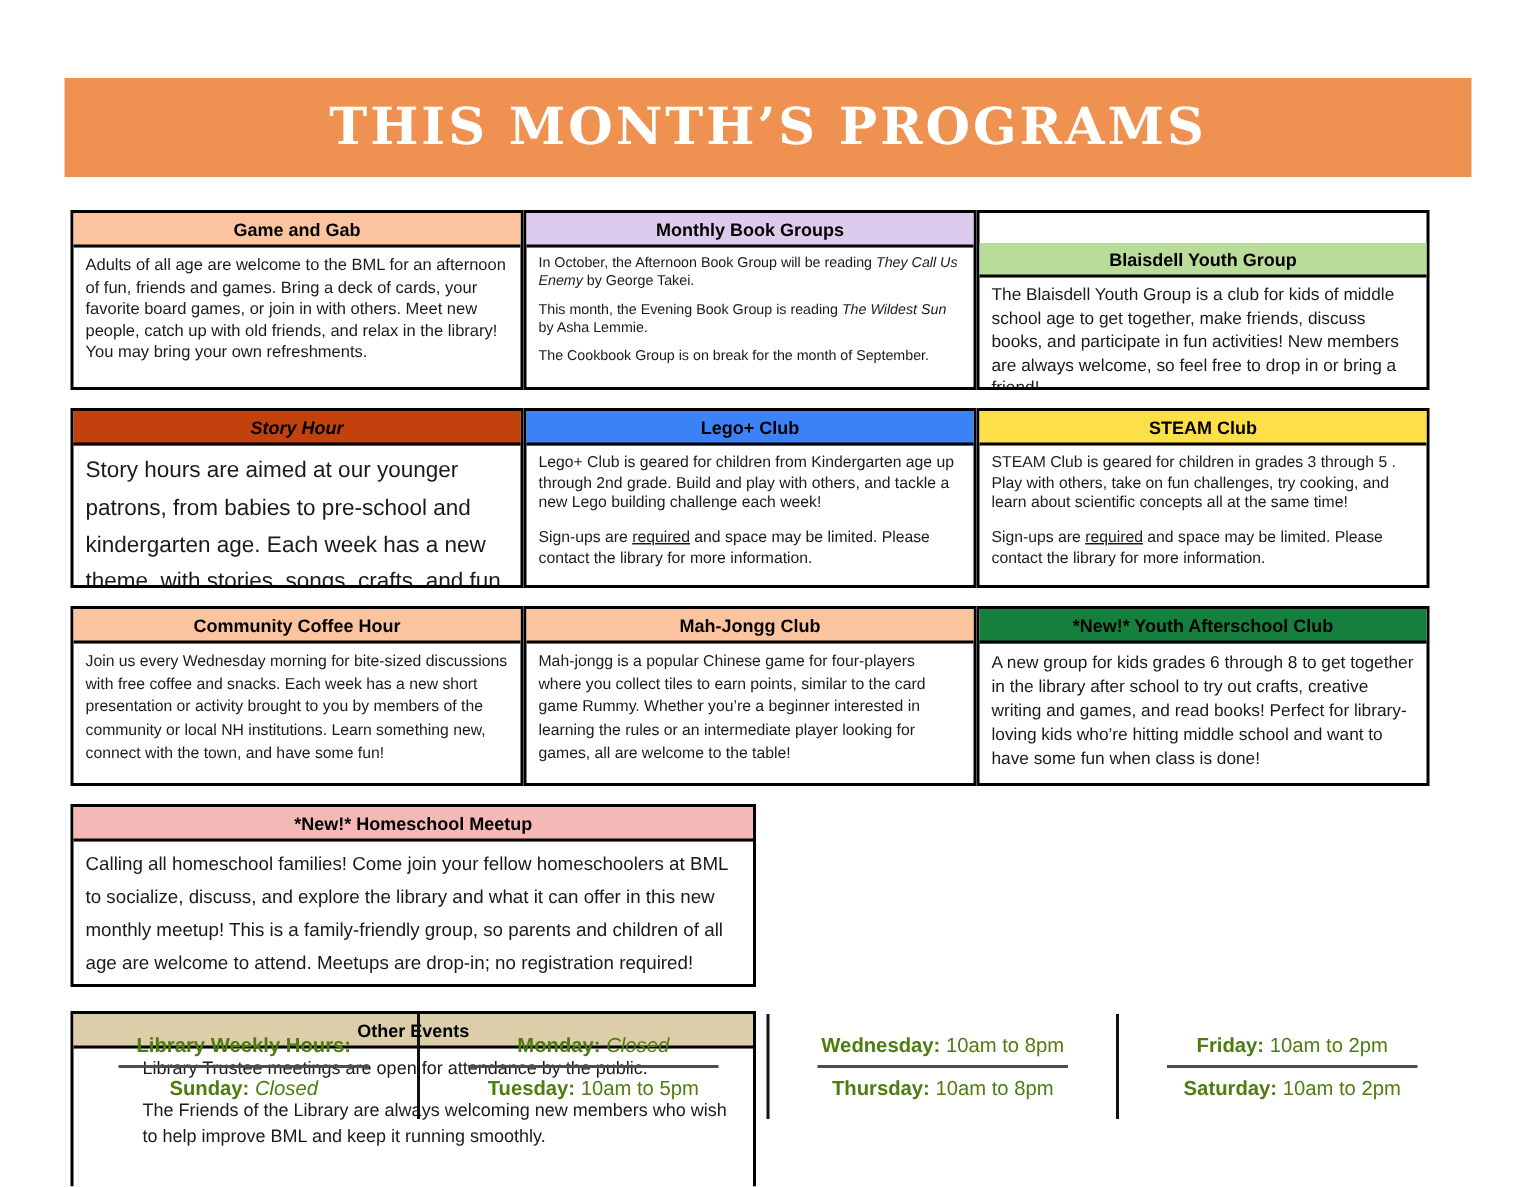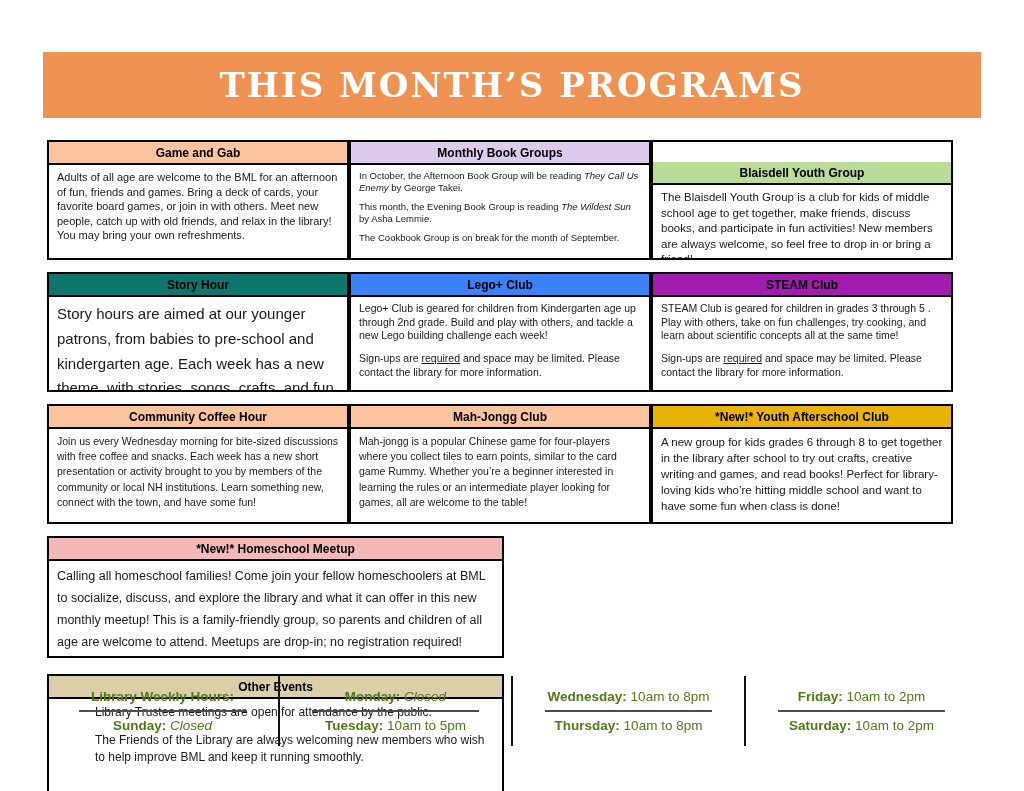--- a/index.html
+++ b/index.html
@@ -56,55 +56,55 @@
         </div>
         <div class="card normal">
           <div class="card-header" style="background: rgb(185, 220, 152); margin-top: 20px;">Blaisdell Youth Group</div>
           <div class="card-body" style="font-size: 11.5px; line-height: 1.35;">
             <p><span>The Blaisdell Youth Group is a club for kids of middle school age to get together, make friends, discuss books, and participate in fun activities! New members are always welcome, so feel free to drop in or bring a friend!</span></p>
           </div>
         </div>
       </div>
       <div class="row">
         <div class="card normal">
-          <div class="card-header" style="background: #0f766e;">Story Hour</div>
+          <div class="card-header" style="background: #c2410c; font-style: italic;">Story Hour</div>
           <div class="card-body" style="font-size: 15px; line-height: 1.65;">
             <p><span>Story hours are aimed at our younger patrons, from babies to pre-school and kindergarten age. Each week has a new theme, with stories, songs, crafts, and fun sensory activities to enjoy! All story hours are drop-in.</span></p>
           </div>
         </div>
         <div class="card normal">
           <div class="card-header" style="background: #3b82f6;">Lego+ Club</div>
           <div class="card-body" style="font-size: 10.5px; line-height: 1.3;">
             <p><span>Lego+ Club is geared for children from Kindergarten age up through 2nd grade. Build and play with others, and tackle a new Lego building challenge each week!</span></p>
             <p style="margin-top: 9px;"><span>Sign-ups are </span><span style="text-decoration: underline;">required</span><span> and space may be limited. Please contact the library for more information.</span></p>
           </div>
         </div>
         <div class="card normal">
-          <div class="card-header" style="background: #a21caf;">STEAM Club</div>
+          <div class="card-header" style="background: #fde047;">STEAM Club</div>
           <div class="card-body" style="font-size: 10.5px; line-height: 1.3;">
             <p><span>STEAM Club is geared for children in grades 3 through 5 . Play with others, take on fun challenges, try cooking, and learn about scientific concepts all at the same time!</span></p>
             <p style="margin-top: 9px;"><span>Sign-ups are </span><span style="text-decoration: underline;">required</span><span> and space may be limited. Please contact the library for more information.</span></p>
           </div>
         </div>
       </div>
       <div class="row">
         <div class="card normal">
           <div class="card-header" style="background: rgb(251, 196, 158);">Community Coffee Hour</div>
           <div class="card-body" style="font-size: 10.5px; line-height: 1.45;">
             <p><span>Join us every Wednesday morning for bite-sized discussions with free coffee and snacks. Each week has a new short presentation or activity brought to you by members of the community or local NH institutions. Learn something new, connect with the town, and have some fun!</span></p>
           </div>
         </div>
         <div class="card normal">
           <div class="card-header" style="background: rgb(251, 196, 158);">Mah-Jongg Club</div>
           <div class="card-body" style="font-size: 10.5px; line-height: 1.45;">
             <p><span>Mah-jongg is a popular Chinese game for four-players where you collect tiles to earn points, similar to the card game Rummy. Whether you’re a beginner interested in learning the rules or an intermediate player looking for games, all are welcome to the table!</span></p>
           </div>
         </div>
         <div class="card normal">
-          <div class="card-header" style="background: #eab308;">*New!* Youth Afterschool Club</div>
+          <div class="card-header" style="background: #15803d;">*New!* Youth Afterschool Club</div>
           <div class="card-body" style="font-size: 11.5px; line-height: 1.4;">
             <p><span>A new group for kids grades 6 through 8 to get together in the library after school to try out crafts, creative writing and games, and read books! Perfect for library-loving kids who’re hitting middle school and want to have some fun when class is done!</span></p>
           </div>
         </div>
       </div>
       <div class="row wide-row">
         <div class="card wide">
           <div class="card-header" style="background: rgb(244, 184, 183);">*New!* Homeschool Meetup</div>
           <div class="card-body" style="font-size: 12.5px; line-height: 1.75;">
             <p><span>Calling all homeschool families! Come join your fellow homeschoolers at BML to socialize, discuss, and explore the library and what it can offer in this new monthly meetup! This is a family-friendly group, so parents and children of all age are welcome to attend. Meetups are drop-in; no registration required!</span></p>

